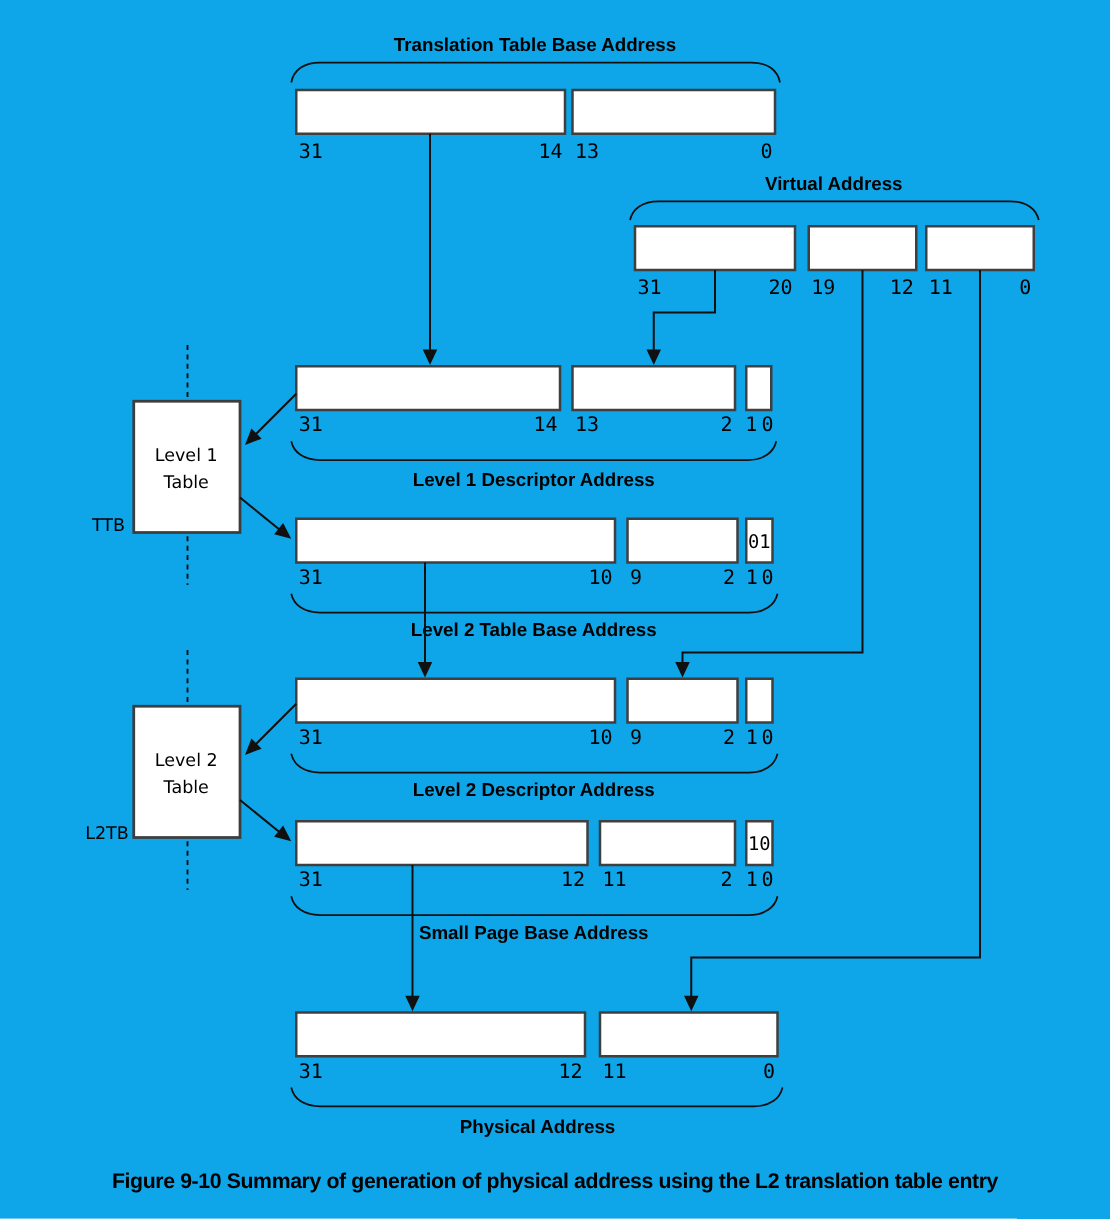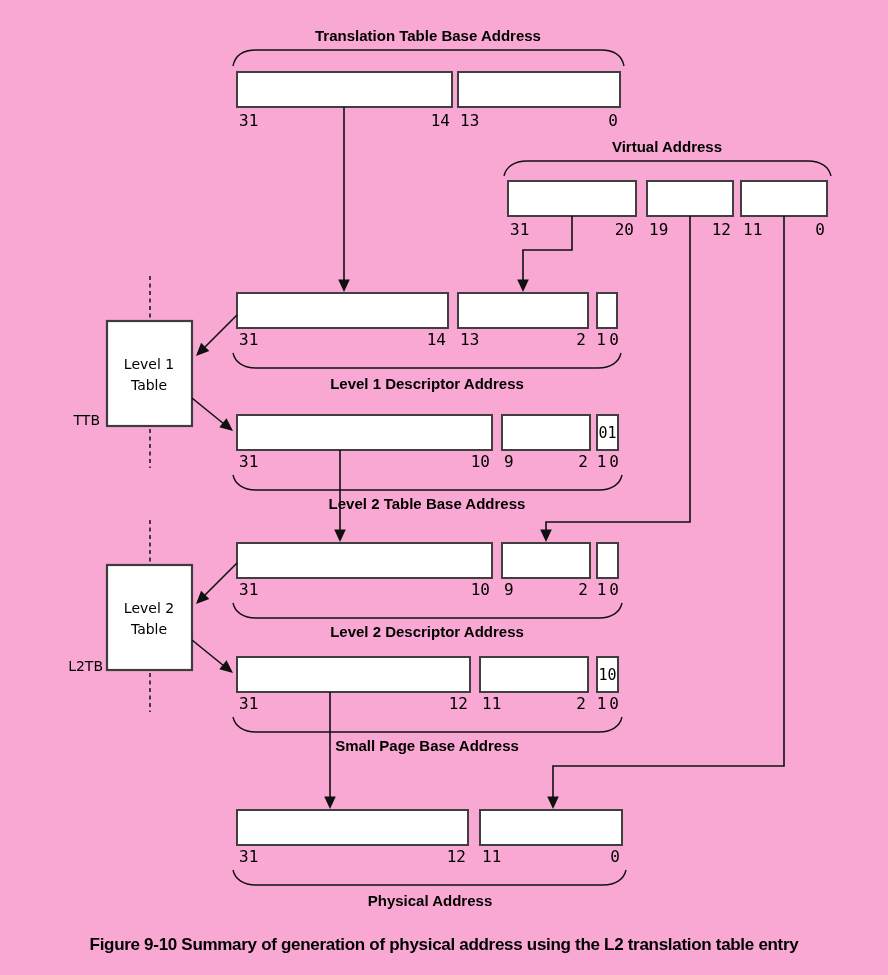--- a/index.html
+++ b/index.html
@@ -1,16 +1,16 @@
 <!DOCTYPE html>
 <html><head>
 <meta charset="utf-8">
 <style>
   html,body{margin:0;padding:0;background:#ffffff;}
-  .page{width:888px;height:975px;position:relative;background:#f9a8d4;overflow:hidden;}
+  .page{width:888px;height:975px;position:relative;background:#0ea5e9;overflow:hidden;}
   svg{display:block;}
   .box{fill:#ffffff;stroke:#3f3f3f;stroke-width:2;}
   .tbl{fill:#ffffff;stroke:#3d3d3d;stroke-width:2.2;}
   .ln{stroke:#101010;stroke-width:1.6;fill:none;}
   .dash{stroke:#101010;stroke-width:1.5;fill:none;stroke-dasharray:4 3.5;}
   .brace{stroke:#101010;stroke-width:1.4;fill:none;}
   .ah{fill:#101010;stroke:none;}
   text{fill:#000000;}
   .title{font:bold 15px "Liberation Sans", sans-serif;text-anchor:middle;}
   .bits{font:16px "DejaVu Sans Mono", monospace;}

